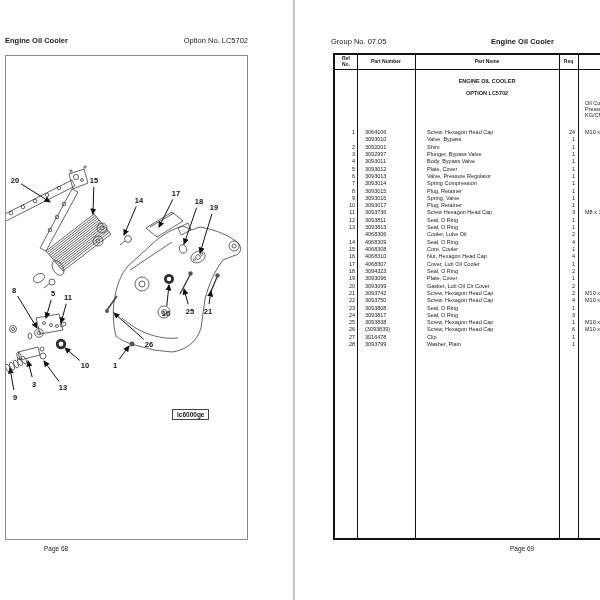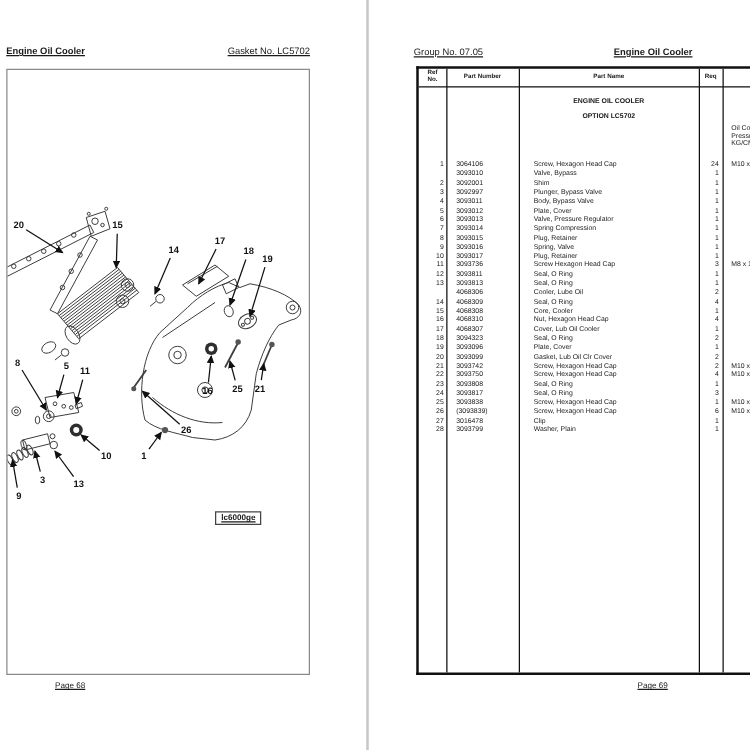--- a/index.html
+++ b/index.html
@@ -1,21 +1,21 @@
 <!DOCTYPE html>
 <html><head>
 <meta charset="utf-8">
 <style>
   html,body{margin:0;padding:0;}
   body{
     width:600px;height:600px;position:relative;overflow:hidden;
     background:#ffffff;color:#1a1a1a;
     font-family:"Liberation Sans",sans-serif;
   }
-  .abs{position:absolute;text-decoration:underline;}
+  .abs{position:absolute;}
   
   .page-sep{left:293px;top:0;width:2px;height:600px;background:#c6c6c6;}
   
   .lp-header{left:5px;top:36px;width:243px;display:flex;justify-content:space-between;font-size:7.5px;}
   .lp-title{font-weight:bold;}
   .diagram-box{left:5px;top:55px;width:243px;height:485px;border:1px solid #8a8a8a;box-sizing:border-box;}
   .diagram-box svg{position:absolute;left:0;top:0;width:241px;height:483px;}
   .fig-tag{left:166px;top:353px;border:1.2px solid #444;padding:1px 4px;font-size:6.5px;font-weight:bold;background:#fff;}
   .footer{font-size:6.5px;top:545px;}
   .footer-left{left:44px;}
@@ -43,21 +43,21 @@
   #callouts text{font:bold 7.5px "Liberation Sans",sans-serif;fill:#111;text-anchor:middle;}
   #callouts line{stroke:#111;stroke-width:1;}
 </style>
 </head>
 <body>
 
 <div class="abs page-sep"></div>
 
 <div class="abs lp-header">
   <span class="lp-title">Engine Oil Cooler</span>
-  <span>Gasket No. LC5702</span>
+  <span>Option No. LC5702</span>
 </div>
 
 <div class="abs diagram-box">
   <svg viewBox="0 0 241 483">
     <defs>
       <marker id="ah" markerWidth="7" markerHeight="7" refX="5.5" refY="3" orient="auto" markerUnits="userSpaceOnUse">
         <path d="M0 0 L6.5 3 L0 6 Z" fill="#111"></path>
       </marker>
     </defs>
     <g id="art" stroke="#3d3d3d" fill="none" stroke-width="0.8">

